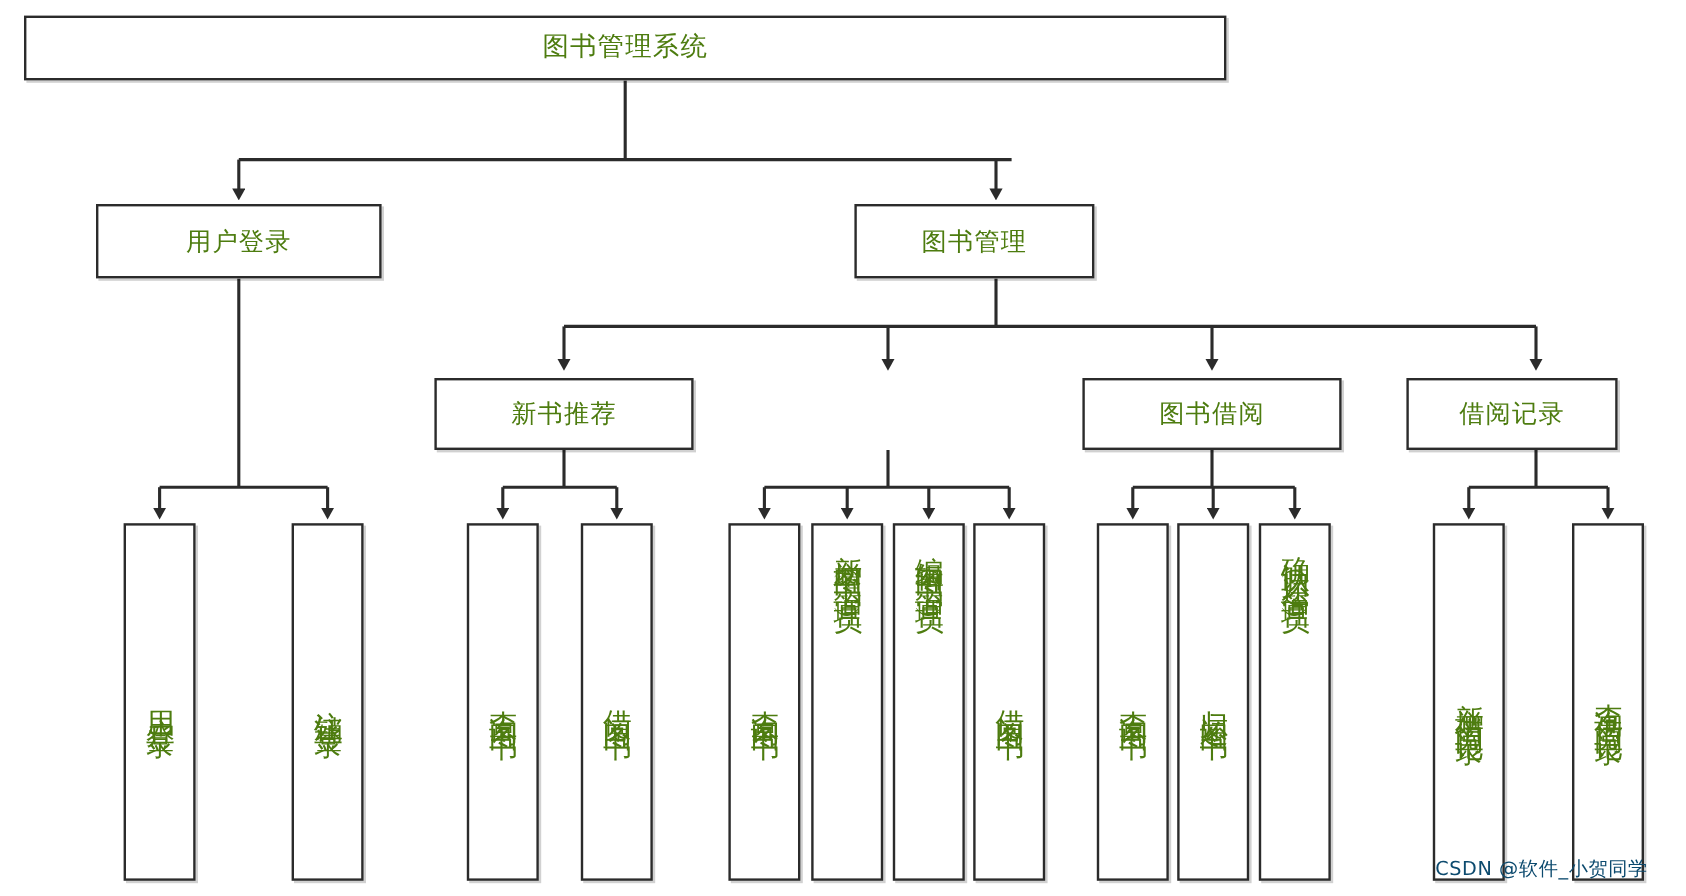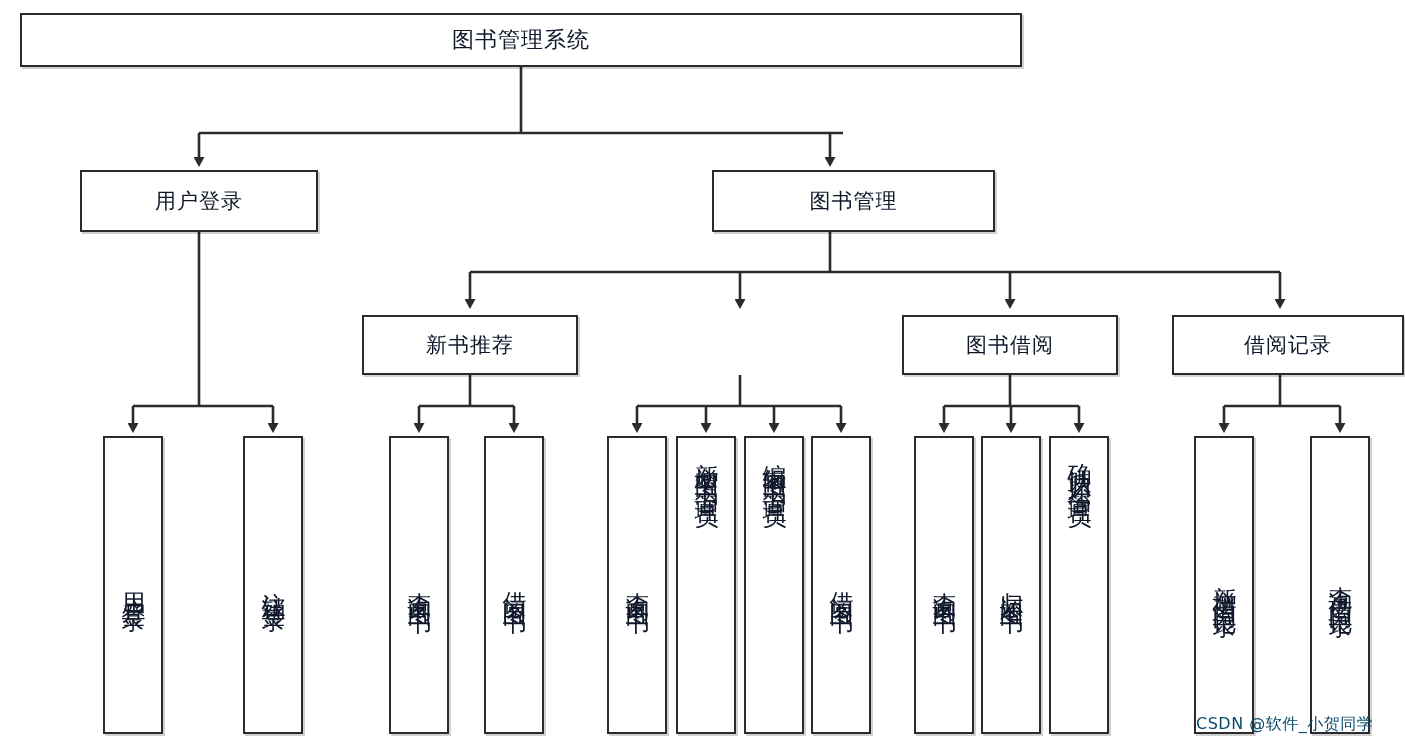--- a/index.html
+++ b/index.html
@@ -26,21 +26,21 @@
     box-sizing:border-box;
     background:#ffffff;
     border:2px solid #2b2b2b;
     box-shadow:2px 2px 0 rgba(0,0,0,0.18);
     display:flex;
     align-items:center;
     justify-content:center;
     z-index:2;
   }
   .node .lbl{
-    color:#0f172a;
+    color:#4d7c0f;
     line-height:1.25;
     text-align:center;
     white-space:nowrap;
   }
   
   .node.h .lbl{
     font-size:21px;
     letter-spacing:1px;
   }
   .node.root .lbl{ font-size:22px; }
@@ -131,31 +131,31 @@
     </g>
   </svg>
 
   <div class="node h root" style="left:20px;top:13px;width:1002px;height:54px;">
     <span class="lbl">图书管理系统</span>
   </div>
 
   <div class="node h" style="left:80px;top:170px;width:238px;height:62px;">
     <span class="lbl">用户登录</span>
   </div>
-  <div class="node h" style="left:712px;top:170px;width:283px;height:62px;">
+  <div class="node h" style="left:712px;top:170px;width:200px;height:62px;">
     <span class="lbl">图书管理</span>
   </div>
 
   <div class="node h" style="left:362px;top:315px;width:216px;height:60px;">
     <span class="lbl">新书推荐</span>
   </div>
   <div class="node h" style="left:902px;top:315px;width:216px;height:60px;">
     <span class="lbl">图书借阅</span>
   </div>
-  <div class="node h" style="left:1172px;top:315px;width:232px;height:60px;">
+  <div class="node h" style="left:1172px;top:315px;width:176px;height:60px;">
     <span class="lbl">借阅记录</span>
   </div>
 
   <div class="node v center" style="left:103px;top:436px;width:60px;height:298px;">
     <span class="lbl">用户登录</span>
   </div>
   <div class="node v center" style="left:243px;top:436px;width:60px;height:298px;">
     <span class="lbl">注销登录</span>
   </div>
 

